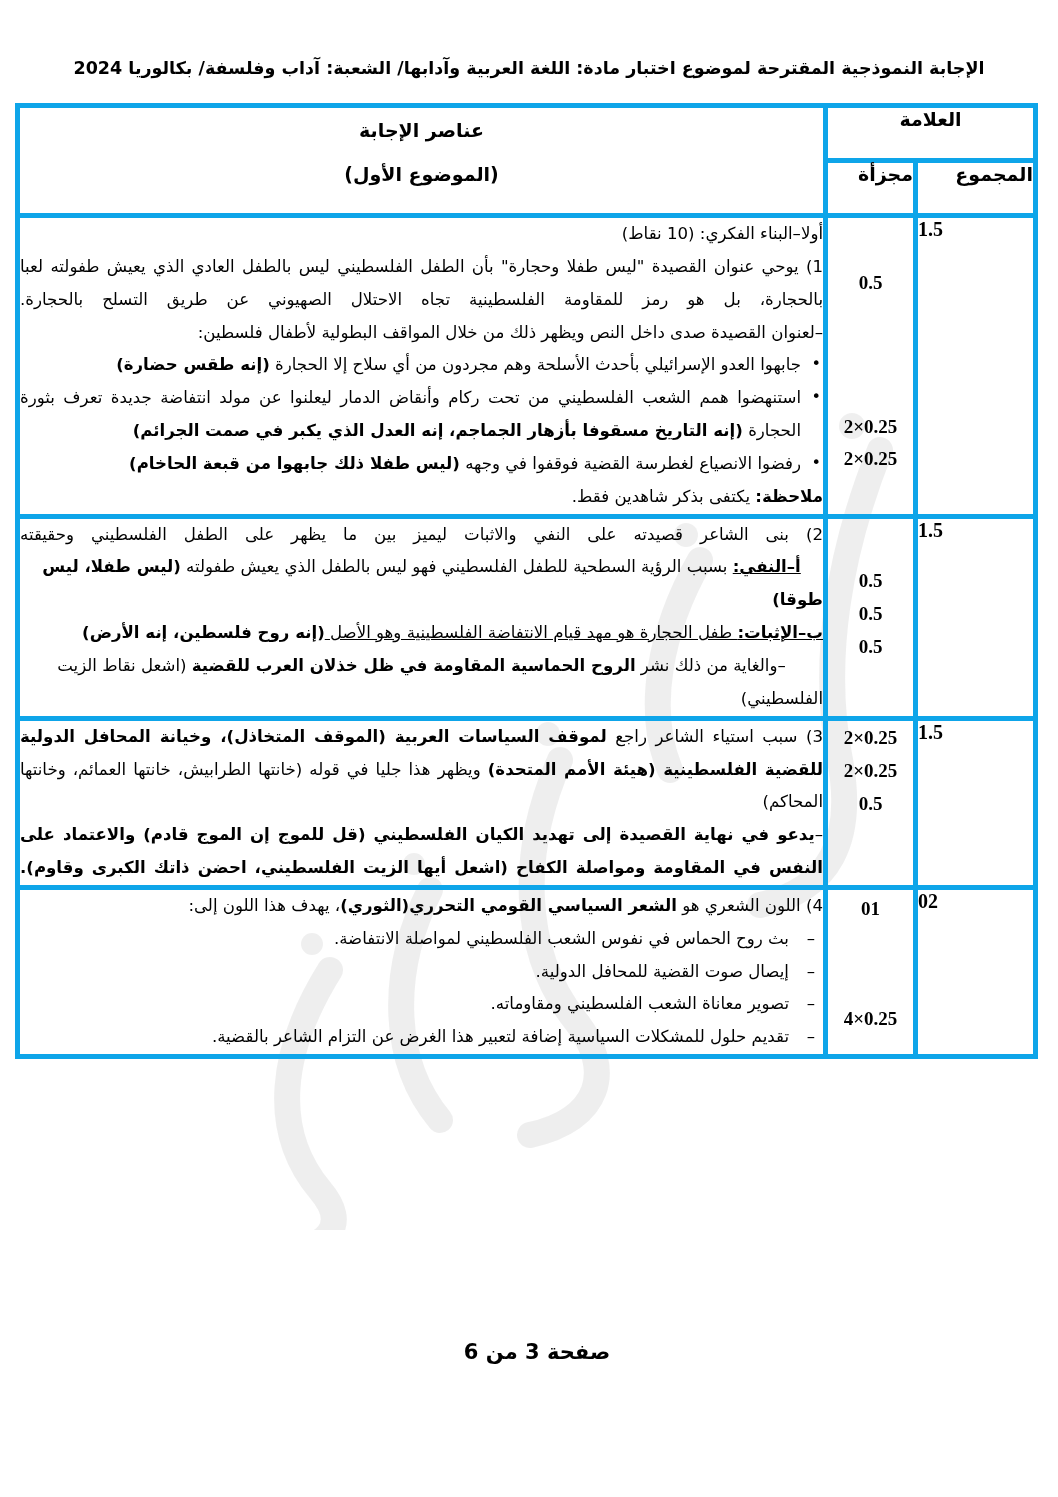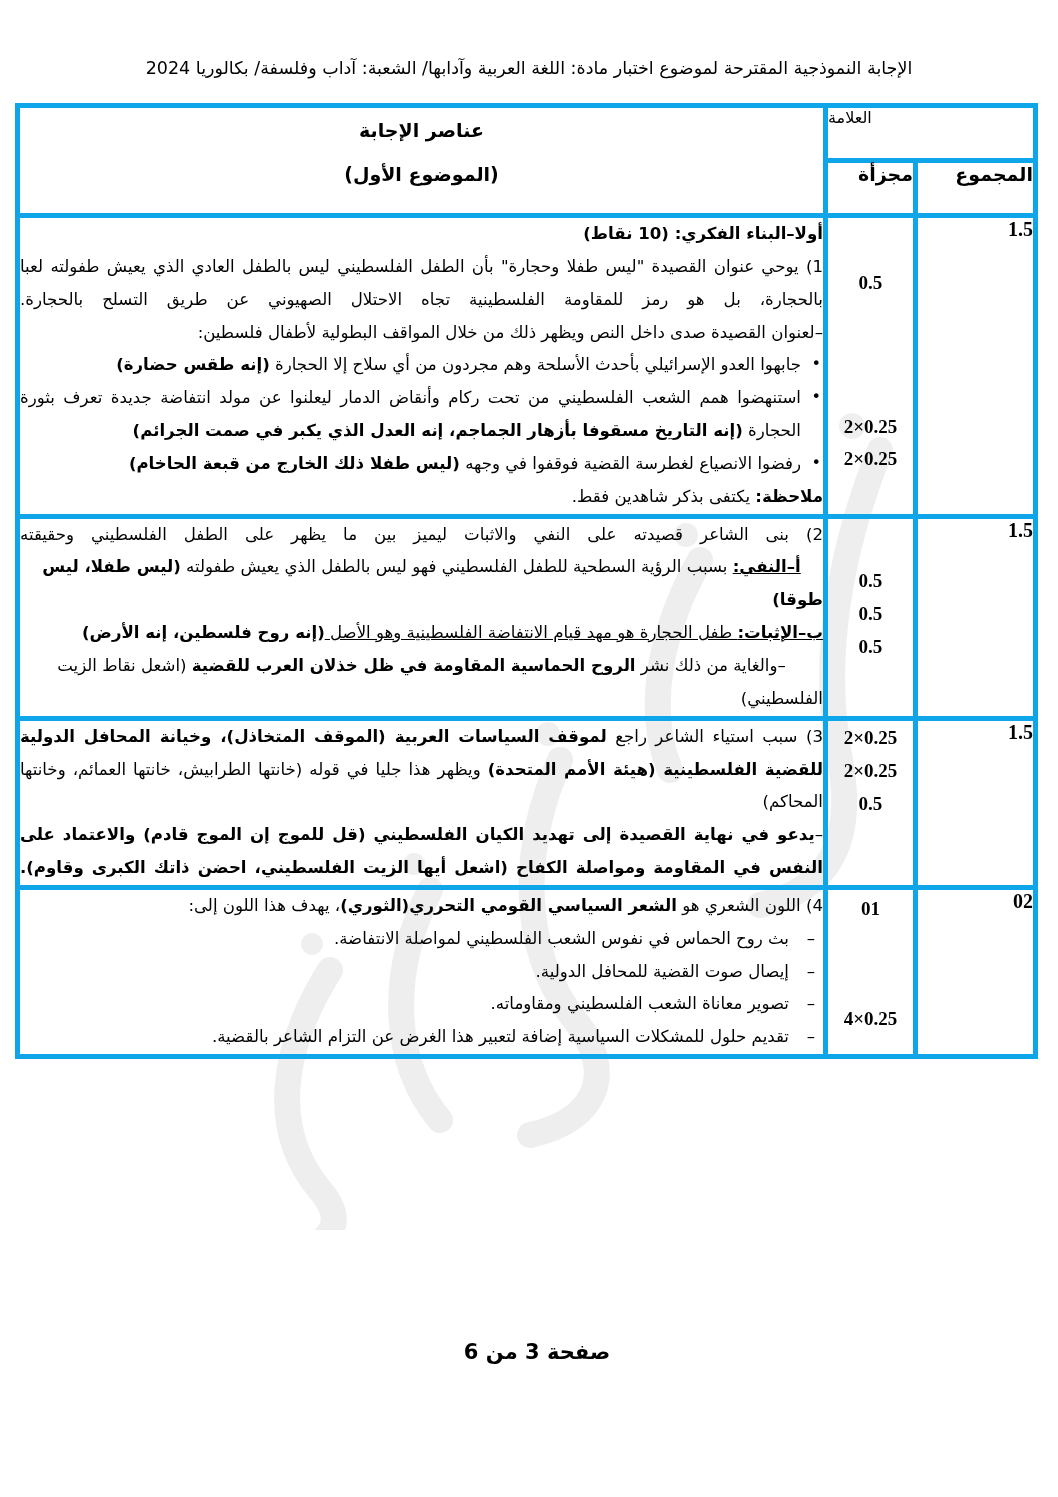--- a/index.html
+++ b/index.html
@@ -40,21 +40,21 @@
     position: absolute;
     top: 58px;
     left: 0;
     width: 1058px;
     text-align: center;
     z-index: 3;
   }
   .doc-header .hdr-text {
     display: inline-block;
     font-family: "DejaVu Sans", "Liberation Sans", sans-serif;
-    font-weight: normal;
+    font-weight: bold;
     font-size: 17.5px;
     letter-spacing: 0;
     white-space: nowrap;
     direction: rtl;
   }
 
   
   .grade-table {
     position: absolute;
     top: 103px;
@@ -79,23 +79,23 @@
   .th-answer {
     text-align: center;
     font-weight: bold;
     font-size: 19px;
     vertical-align: middle;
   }
   .th-answer .line1 { padding-top: 11px; }
   .th-answer .line2 { padding-top: 22px; padding-bottom: 12px; }
 
   .th-mark-top {
-    text-align: left;
-    font-weight: normal;
-    font-size: 16px;
+    text-align: center;
+    font-weight: bold;
+    font-size: 19px;
     height: 50px;
     vertical-align: middle;
   }
   .th-mark-sub {
     font-weight: bold;
     font-size: 19px;
     height: 50px;
     vertical-align: middle;
   }
 
@@ -104,21 +104,21 @@
     padding: 7px 12px 10px 10px;
     font-size: 16.6px;
     line-height: 1.98;
     text-align: justify;
     text-align-last: justify;
     direction: rtl;
   }
   .answer-cell p { margin: 0; }
   .line-plain { font-weight: normal; }
   .heading-bold {
-    font-weight: bold;
+    font-weight: normal;
     text-align: right;
     text-align-last: right;
   }
   .rtl-right {
     text-align: center;
     text-align-last: right;
   }
   .bullet-line {
     position: relative;
     padding-right: 22px;
@@ -156,21 +156,21 @@
     direction: ltr;
   }
   .mark-cell .mk {
     display: block;
     width: 100%;
   }
   .total-cell {
     font-size: 20px;
     font-weight: bold;
     font-family: "Liberation Serif", "DejaVu Serif", serif;
-    text-align: right;
+    text-align: left;
     vertical-align: middle;
     direction: ltr;
   }
 
   
   .r1 .m1 { margin-top: 54px; }
   .r1 .m2 { margin-top: 122px; }
   .r1 .m3 { margin-top: 10px; }
   
   .r2 .m1 { margin-top: 51px; }
@@ -257,21 +257,21 @@
           <p class="heading-bold">أولا–البناء الفكري: (10 نقاط)</p>
           <p class="line-plain">1) يوحي عنوان القصيدة "ليس طفلا وحجارة" بأن الطفل الفلسطيني ليس بالطفل العادي الذي يعيش طفولته لعبا بالحجارة، بل هو رمز للمقاومة الفلسطينية تجاه الاحتلال الصهيوني عن طريق التسلح بالحجارة.</p>
           <p class="line-plain rtl-right">–لعنوان القصيدة صدى داخل النص ويظهر ذلك من خلال المواقف البطولية لأطفال فلسطين:</p>
           <p class="bullet-line">
             <span>جابهوا العدو الإسرائيلي بأحدث الأسلحة وهم مجردون من أي سلاح إلا الحجارة </span><span class="b">(إنه طقس حضارة)</span>
           </p>
           <p class="bullet-line">
             <span>استنهضوا همم الشعب الفلسطيني من تحت ركام وأنقاض الدمار ليعلنوا عن مولد انتفاضة جديدة تعرف بثورة الحجارة </span><span class="b">(إنه التاريخ مسقوفا بأزهار الجماجم، إنه العدل الذي يكبر في صمت الجرائم)</span>
           </p>
           <p class="bullet-line">
-            <span>رفضوا الانصياع لغطرسة القضية فوقفوا في وجهه </span><span class="b">(ليس طفلا ذلك الخارج من قبعة الحاخام)</span>
+            <span>رفضوا الانصياع لغطرسة القضية فوقفوا في وجهه </span><span class="b">(ليس طفلا ذلك جابهوا من قبعة الحاخام)</span>
           </p>
           <p class="rtl-right">
             <span class="b">ملاحظة:</span><span> يكتفى بذكر شاهدين فقط.</span>
           </p>
         </td>
       </tr>
 
       <tr>
         <td class="total-cell">1.5</td>
         <td class="mark-cell r2">

